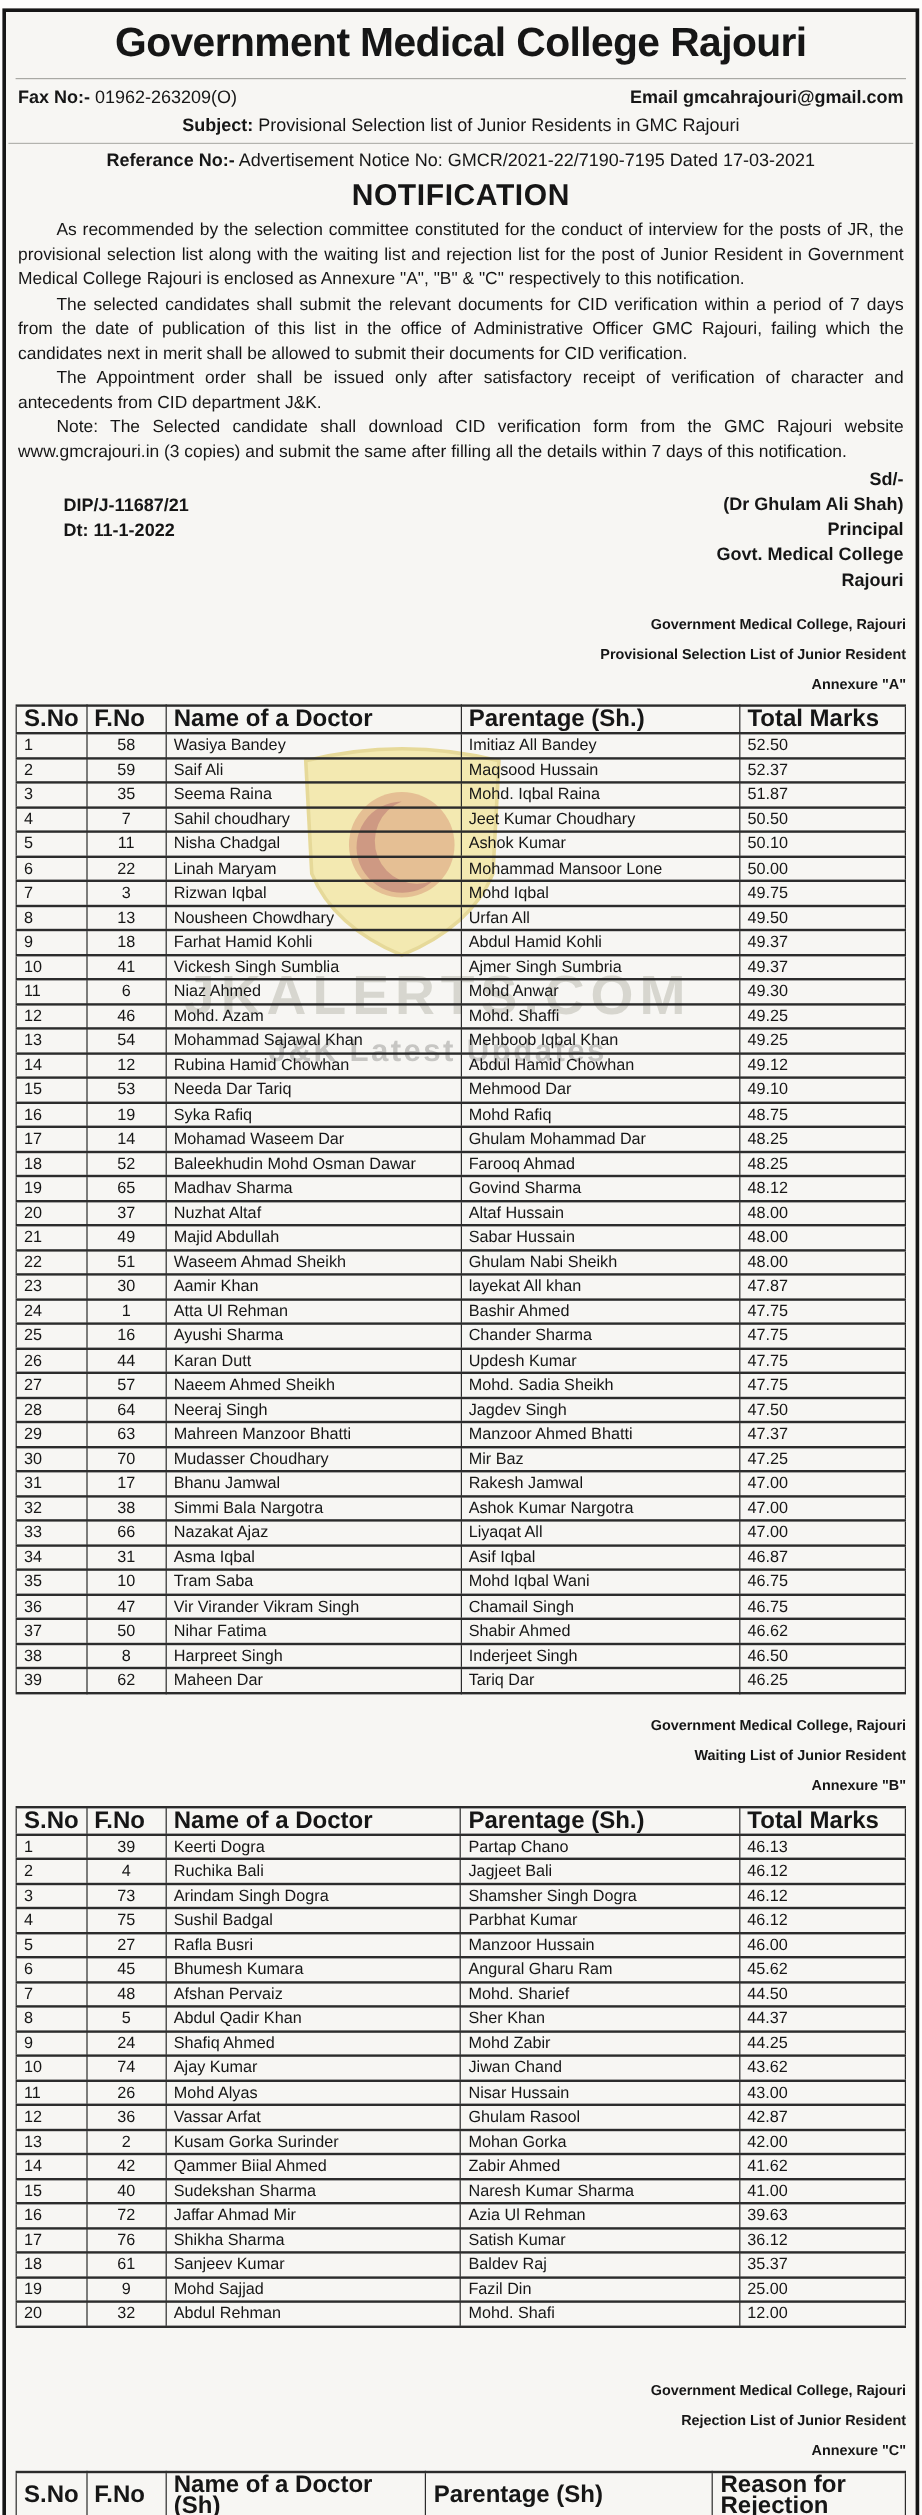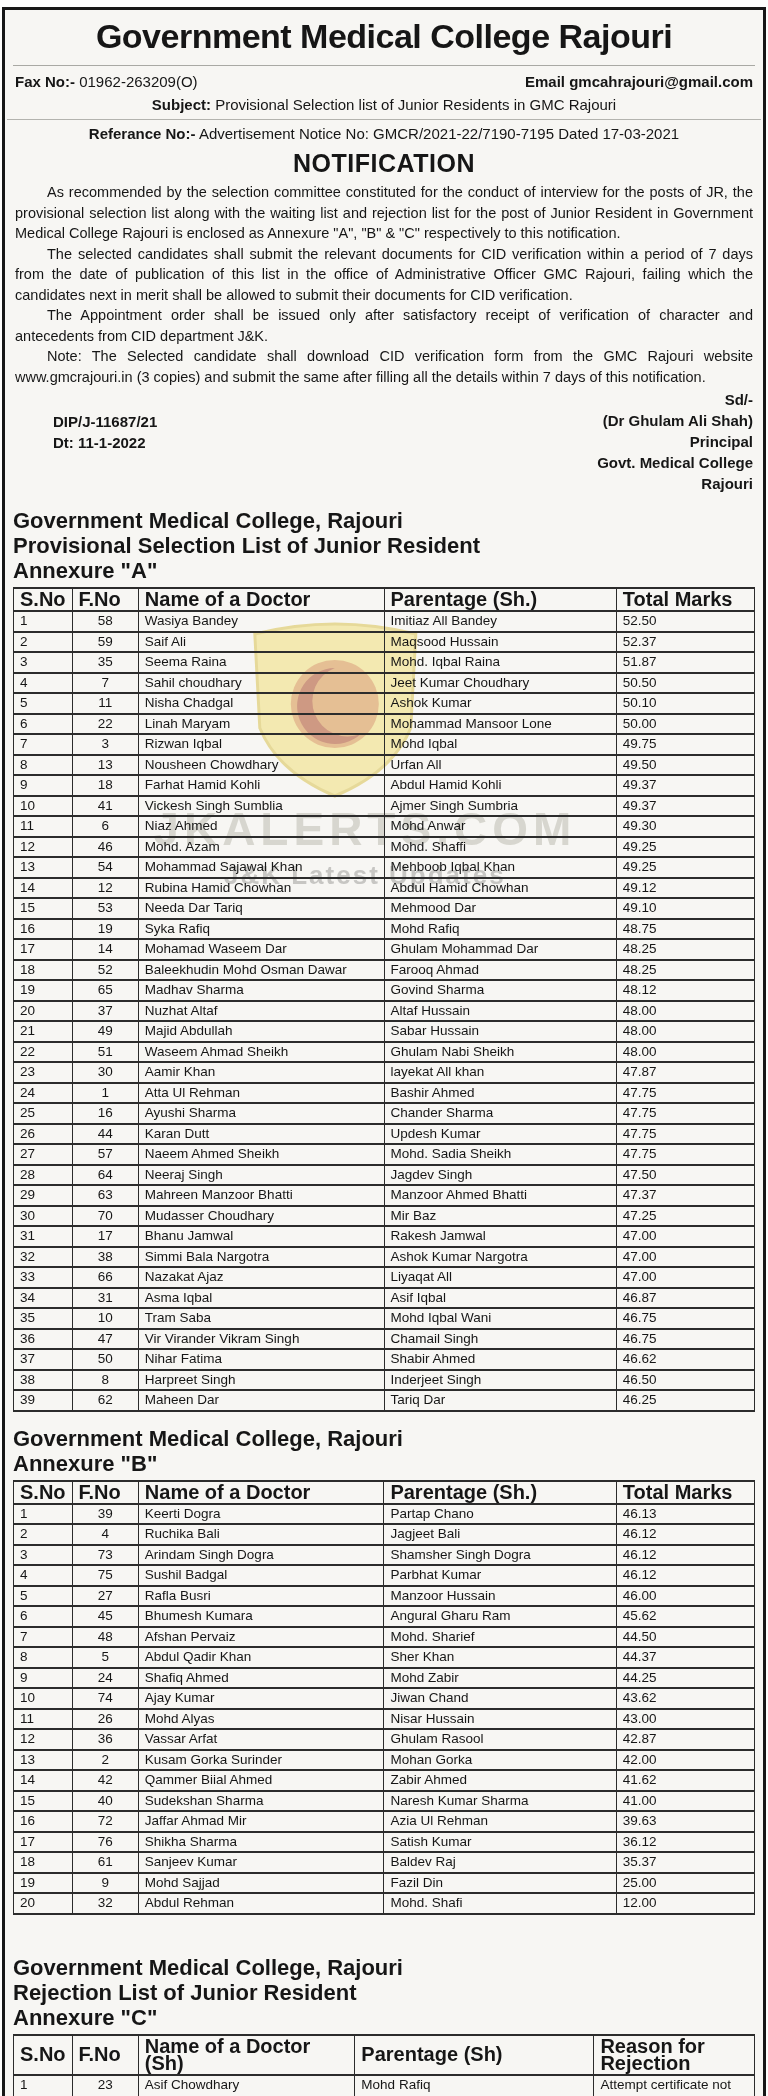--- a/index.html
+++ b/index.html
@@ -34,21 +34,21 @@
   .body-para{
     margin:0 2px;
     font-size:14.5px;line-height:20.5px;
     text-align:justify;
     text-indent:32px;
   }
   .sig-zone{display:flex;justify-content:space-between;margin:2px 2px 0 2px;font-size:15px;font-weight:700;line-height:21px;}
   .sig-left{padding-top:22px;padding-left:38px;}
   .sig-right{text-align:right;}
   .annex{margin-top:14px;position:relative;}
-  .annex-head{text-align:left;font-size:22px;font-weight:700;line-height:25px;}
+  .annex-head{text-align:right;font-size:12px;font-weight:700;line-height:25px;}
   table{border-collapse:collapse;width:100%;margin-top:4px;position:relative;z-index:1;background:transparent;}
   table, th, td{border:1px solid #2c2c2c;}
   tr{border-top:2px solid #2c2c2c;border-bottom:2px solid #2c2c2c;}
   th{
     font-size:20px;font-weight:700;text-align:left;
     padding:2px 6px;line-height:17px;
   }
   td{
     font-size:13.5px;padding:1px 6px;line-height:16.5px;
     vertical-align:top;
@@ -428,20 +428,21 @@
             <td>Maheen Dar</td>
             <td>Tariq Dar</td>
             <td>46.25</td>
           </tr>
         </tbody>
     </table>
   </div>
 
   <div class="annex">
     <div class="annex-head">Government Medical College, Rajouri</div>
+    <div class="annex-head">Waiting List of Junior Resident</div>
     <div class="annex-head">Annexure "B"</div>
     <table>
       <colgroup>
           <col class="c-sno">
           <col class="c-fno">
           <col class="c-name">
           <col class="c-par">
           <col class="c-marks">
         </colgroup>
       <thead>

